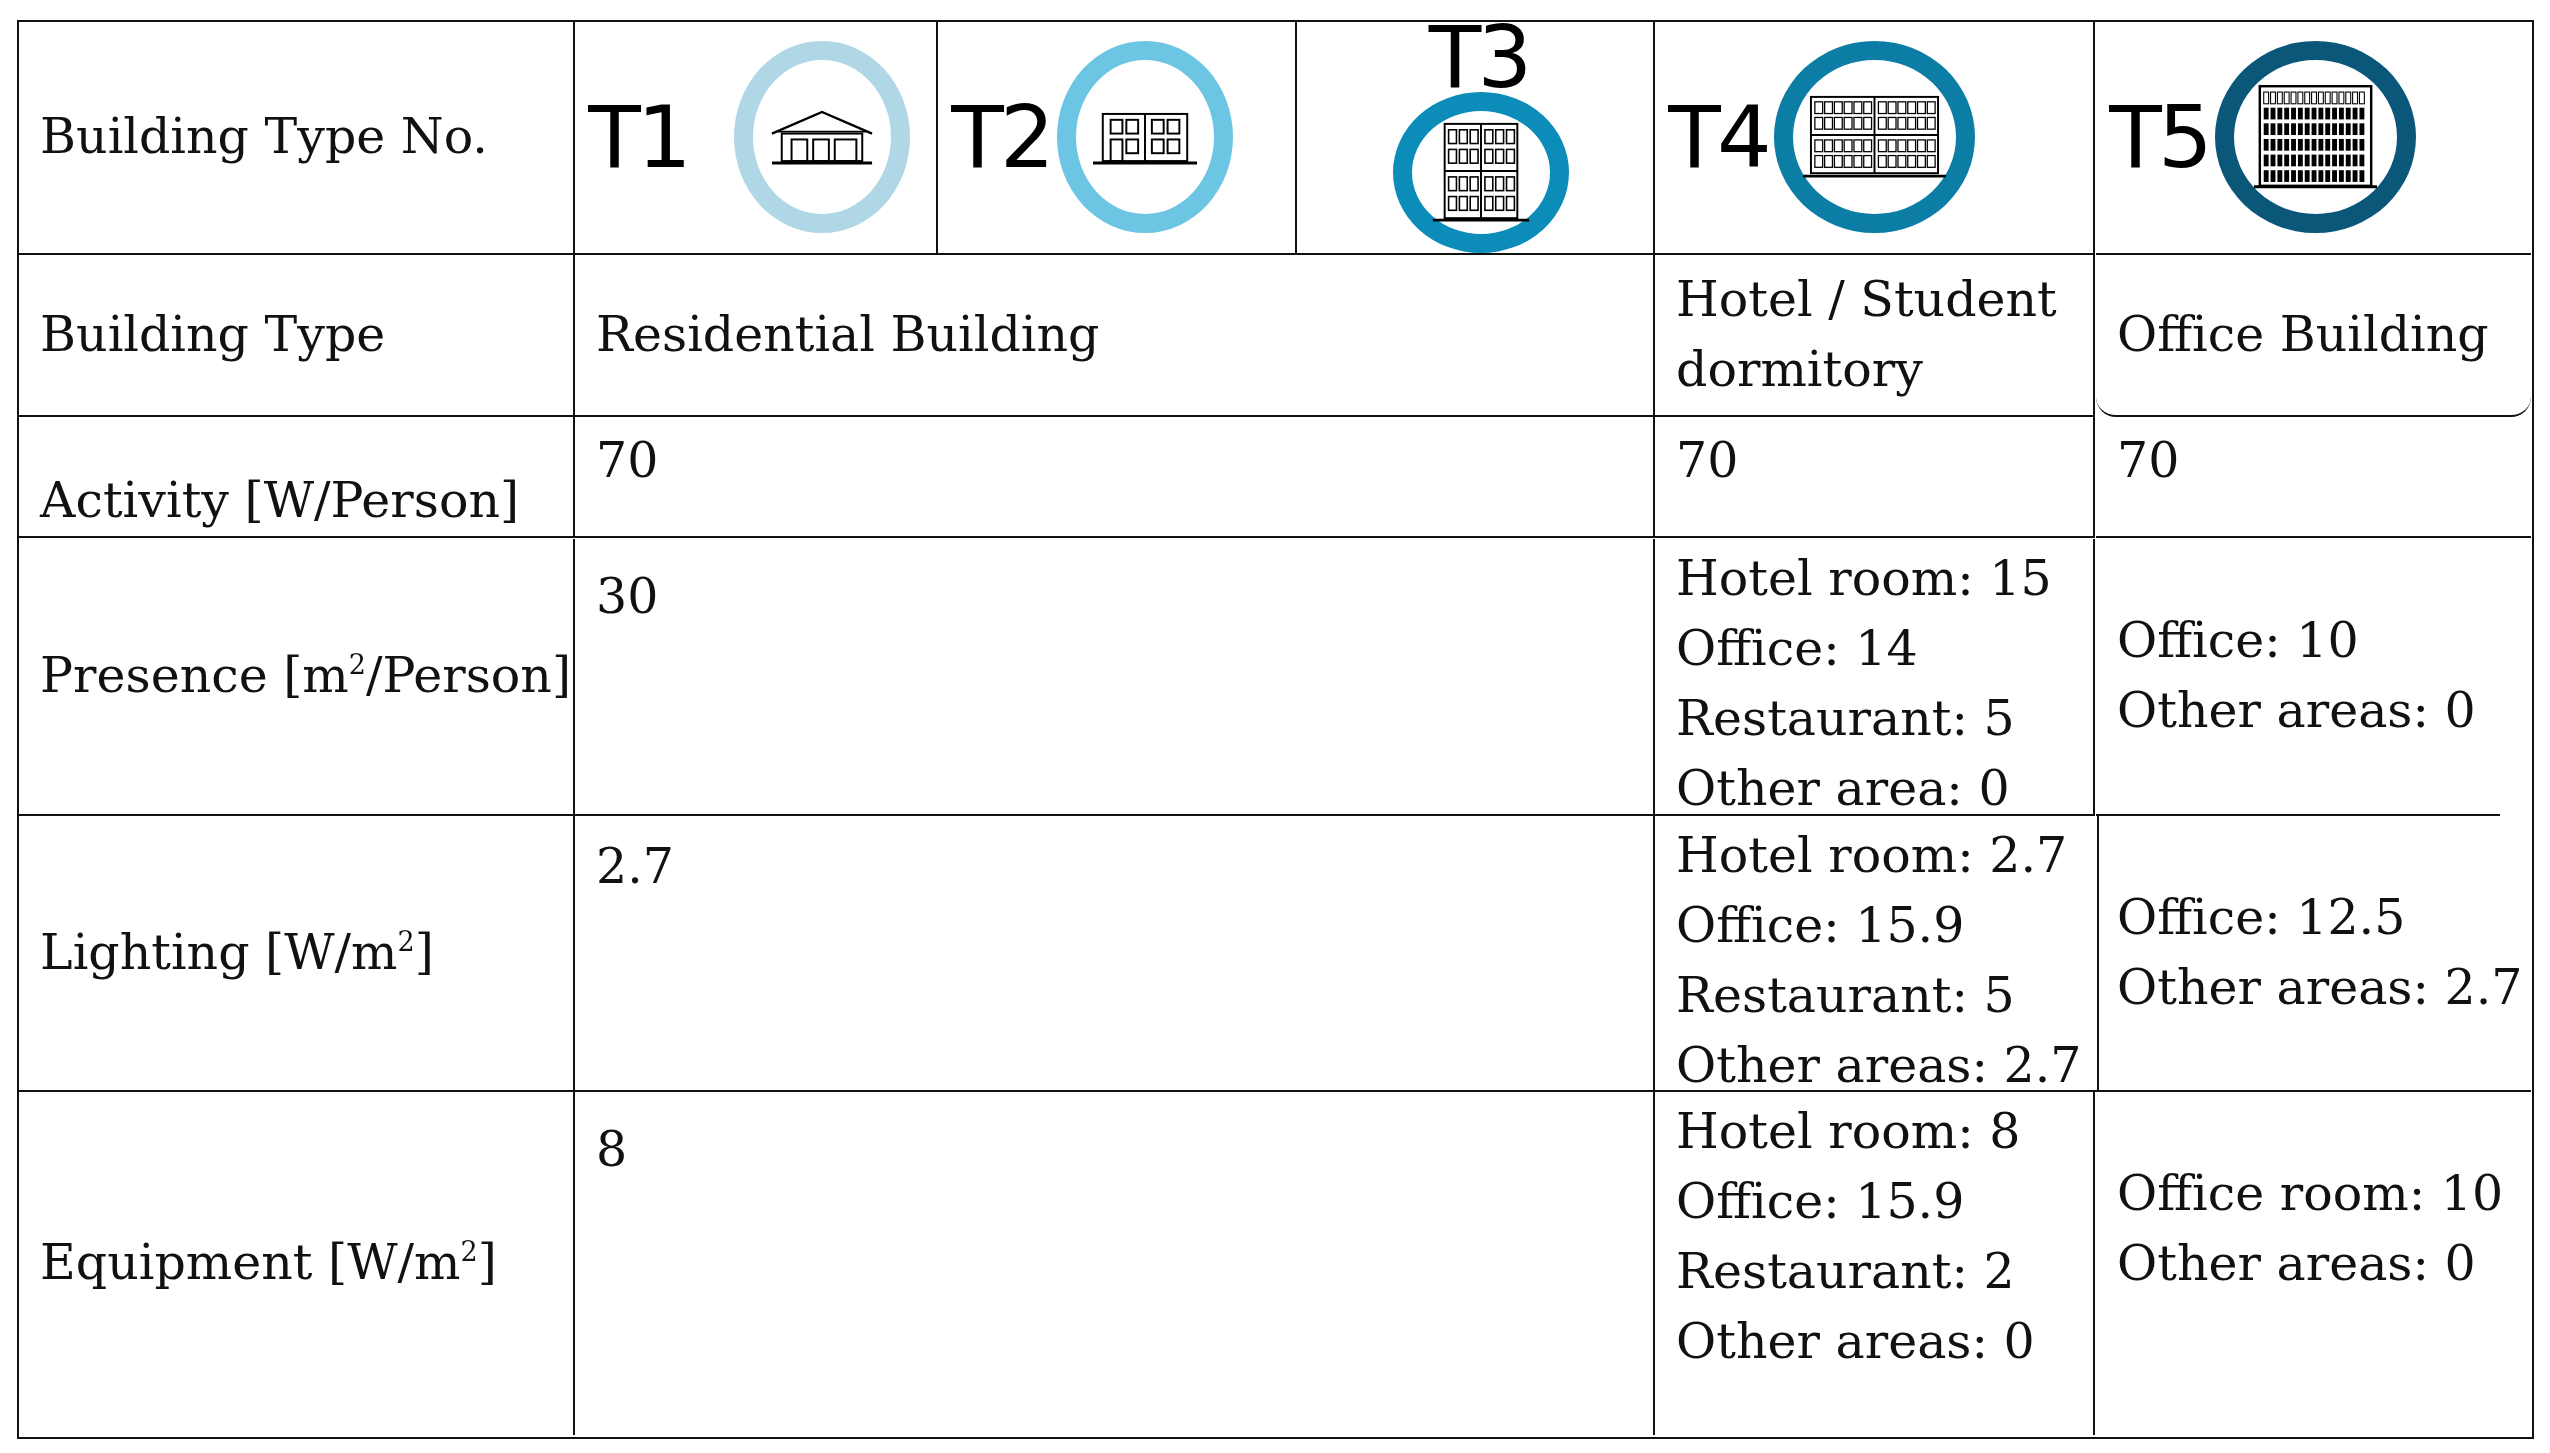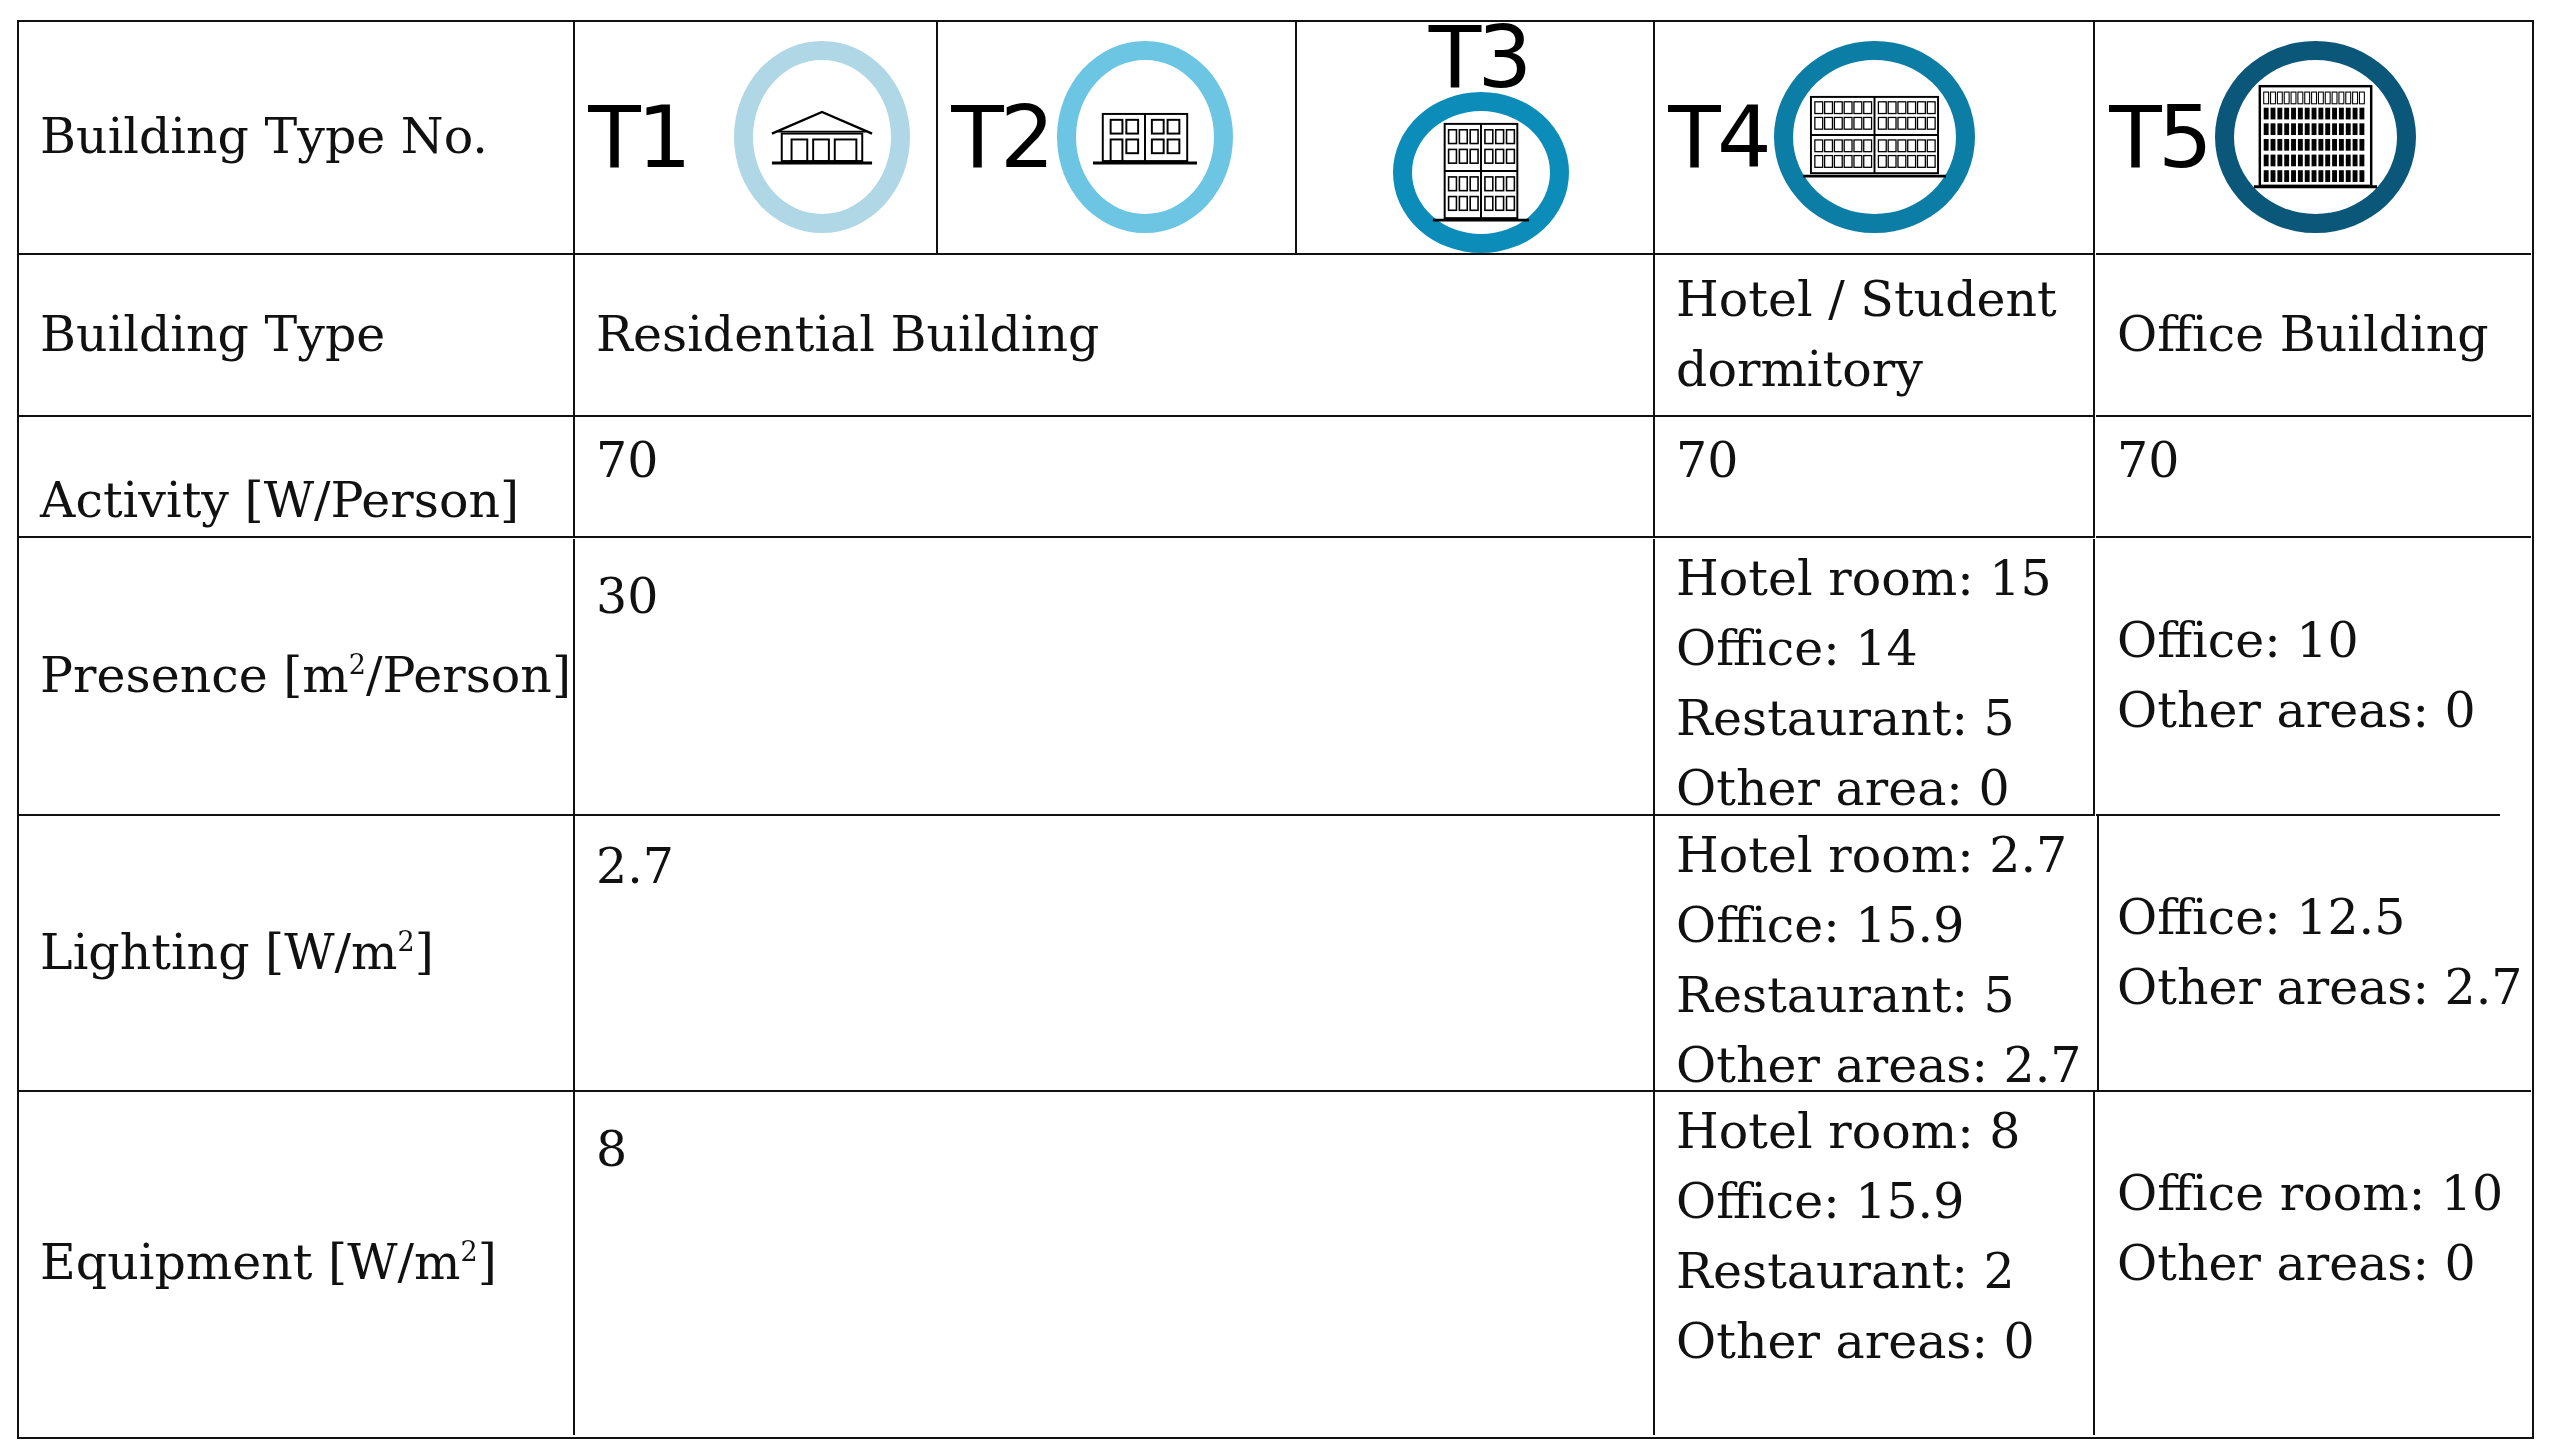--- a/index.html
+++ b/index.html
@@ -201,21 +201,21 @@
   <div class="cell vc" style="left:556px;top:233px;width:1080px;height:162px;">
     <span>Residential Building</span>
   </div>
   <div class="cell vc" style="left:0;top:233px;width:556px;height:162px;">
     <span>Building Type</span>
   </div>
   <div class="cell lines" style="left:1636px;top:233px;width:440px;height:162px;">
     <span>Hotel / Student</span>
     <span>dormitory</span>
   </div>
-  <div class="cell vc last" style="left:2077px;top:233px;width:435px;height:162px;">
+  <div class="cell vc last" style="left:2077px;top:233px;width:435px;height:162px;border-radius:20px;">
     <span>Office Building</span>
   </div>
 
   <div class="cell vc" style="left:0;top:395px;width:556px;height:121px;padding-top:27px;align-items:flex-end;">
     <span>Activity [W/Person]</span>
   </div>
   <div class="cell top" style="left:556px;top:395px;width:1080px;height:121px;">
     <span>70</span>
   </div>
   <div class="cell top" style="left:1636px;top:395px;width:440px;height:121px;">

